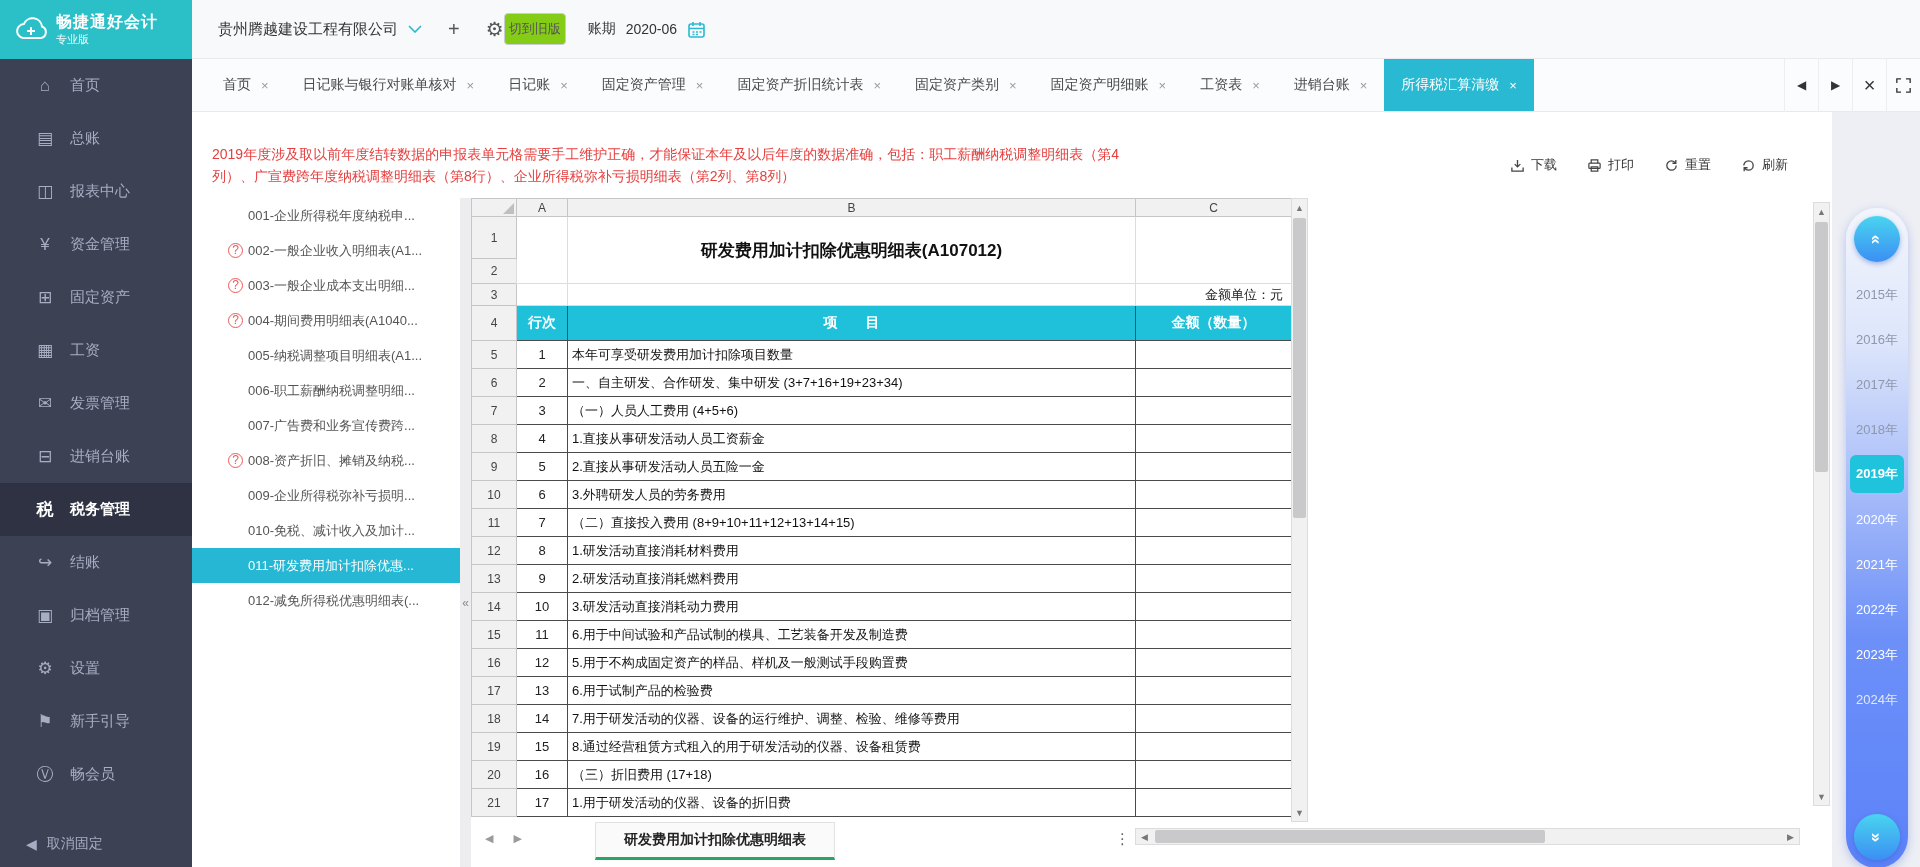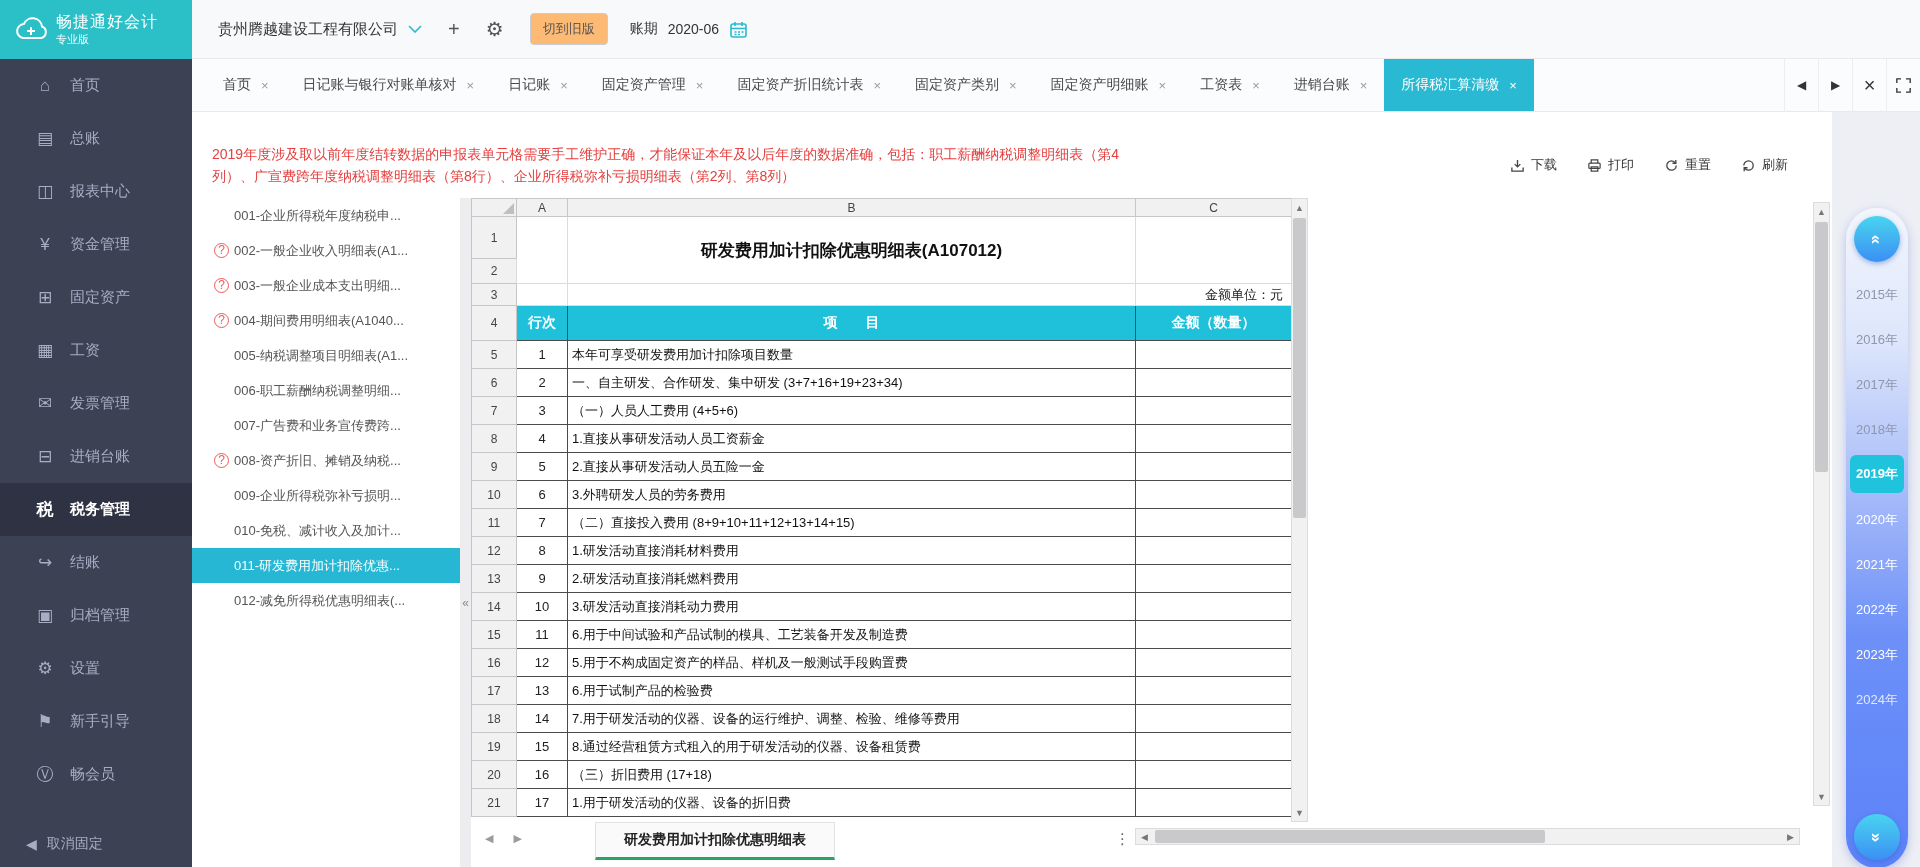--- a/index.html
+++ b/index.html
@@ -3,26 +3,26 @@
 <meta charset="utf-8">
 <style>
   * { margin:0; padding:0; box-sizing:border-box; }
   body { font-family:"Liberation Sans","DejaVu Sans",sans-serif; background:#e9ebf1; }
   .app { position:relative; width:1920px; height:867px; overflow:hidden; background:#eef0f4; }
 
   
   .topbar { position:absolute; top:0; left:0; width:100%; height:59px; background:#f8f9fb; border-bottom:1px solid #e8eaef; display:flex; align-items:center; z-index:30; }
   .logo { width:192px; height:59px; background:#2bc0c7; color:#fff; display:flex; align-items:center; padding-left:14px; gap:8px; flex:none; }
   .logo-text { display:flex; flex-direction:column; line-height:1.1; }
-  .logo-title { font-size:16px; font-weight:normal; letter-spacing:1px; }
+  .logo-title { font-size:16px; font-weight:bold; letter-spacing:1px; }
   .logo-sub { font-size:11px; opacity:.95; margin-top:3px; }
   .company-wrap { display:flex; align-items:center; gap:10px; margin-left:26px; cursor:pointer; }
   .company { font-size:15px; color:#333; }
   .tb-ico { margin-left:26px; font-size:20px; color:#555; cursor:pointer; line-height:1; }
-  .oldver-btn { margin-left:26px; font-size:13px; color:#555; border:1px solid #c9ccd4; border-radius:4px; padding:6px 12px; background:#fdba74; cursor:pointer; }
+  .oldver-btn { font-size:13px; color:#555; border:1px solid #c9ccd4; border-radius:4px; padding:6px 4px; background:#84cc16; cursor:pointer; }
   .period { display:flex; align-items:center; gap:10px; margin-left:22px; font-size:14px; color:#333; }
   .topbar-right { margin-left:auto; display:flex; align-items:center; gap:14px; padding-right:28px; }
   .support { display:flex; align-items:center; gap:6px; font-size:14px; color:#333; cursor:pointer; }
   .v-div { width:1px; height:20px; background:#d7dae0; }
   .avatar { width:30px; height:30px; border-radius:50%; background:#d9dbdf; display:flex; align-items:flex-end; justify-content:center; overflow:hidden; }
   .username { font-size:14px; color:#333; }
 
   
   .sidebar { position:absolute; top:59px; left:0; bottom:0; width:192px; background:#3d4154; z-index:20; }
   .side-item { height:53px; display:flex; align-items:center; gap:14px; padding-left:34px; color:#a7adc2; font-size:15px; cursor:pointer; }
@@ -46,21 +46,21 @@
   .right-gutter { position:absolute; top:0; right:0; bottom:0; width:88px; background:#edeff4; }
 
   .warning { position:absolute; left:20px; top:31px; width:1300px; font-size:14px; line-height:22px; color:#e5403f; }
 
   .toolbar { position:absolute; top:44px; right:132px; display:flex; gap:30px; }
   .tool-btn { display:flex; align-items:center; gap:6px; font-size:13px; color:#333; cursor:pointer; }
   .tool-btn svg { display:block; }
 
   
   .report-list { position:absolute; left:0; top:86px; bottom:0; width:268px; background:#fff; overflow:hidden; }
-  .report-item { height:35px; display:flex; align-items:center; padding-left:22px; font-size:13px; color:#555; cursor:pointer; white-space:nowrap; }
+  .report-item { height:35px; display:flex; align-items:center; padding-left:36px; font-size:13px; color:#555; cursor:pointer; white-space:nowrap; }
   .report-item .q { width:20px; flex:none; color:#ef5a5a; border-color:#ef5a5a; visibility:hidden; font-size:12px; }
   .report-item .q i { font-style:normal; display:inline-block; width:15px; height:15px; line-height:13px; text-align:center; border:1px solid #ef5a5a; border-radius:50%; }
   .report-item.has-flag .q { visibility:visible; }
   .report-item.selected { background:#25b7d3; color:#fff; }
   .collapse-strip { position:absolute; left:268px; top:86px; bottom:0; width:11px; background:#ededef; }
   .collapse-strip .cg { position:absolute; top:398px; left:0; width:11px; text-align:center; color:#8a8a8a; font-size:12px; cursor:pointer; }
 
   
   .grid-wrap { position:absolute; left:279px; top:86px; width:820px; height:624px; overflow:hidden; background:#fff; }
   table.grid { border-collapse:collapse; table-layout:fixed; width:820px; }

